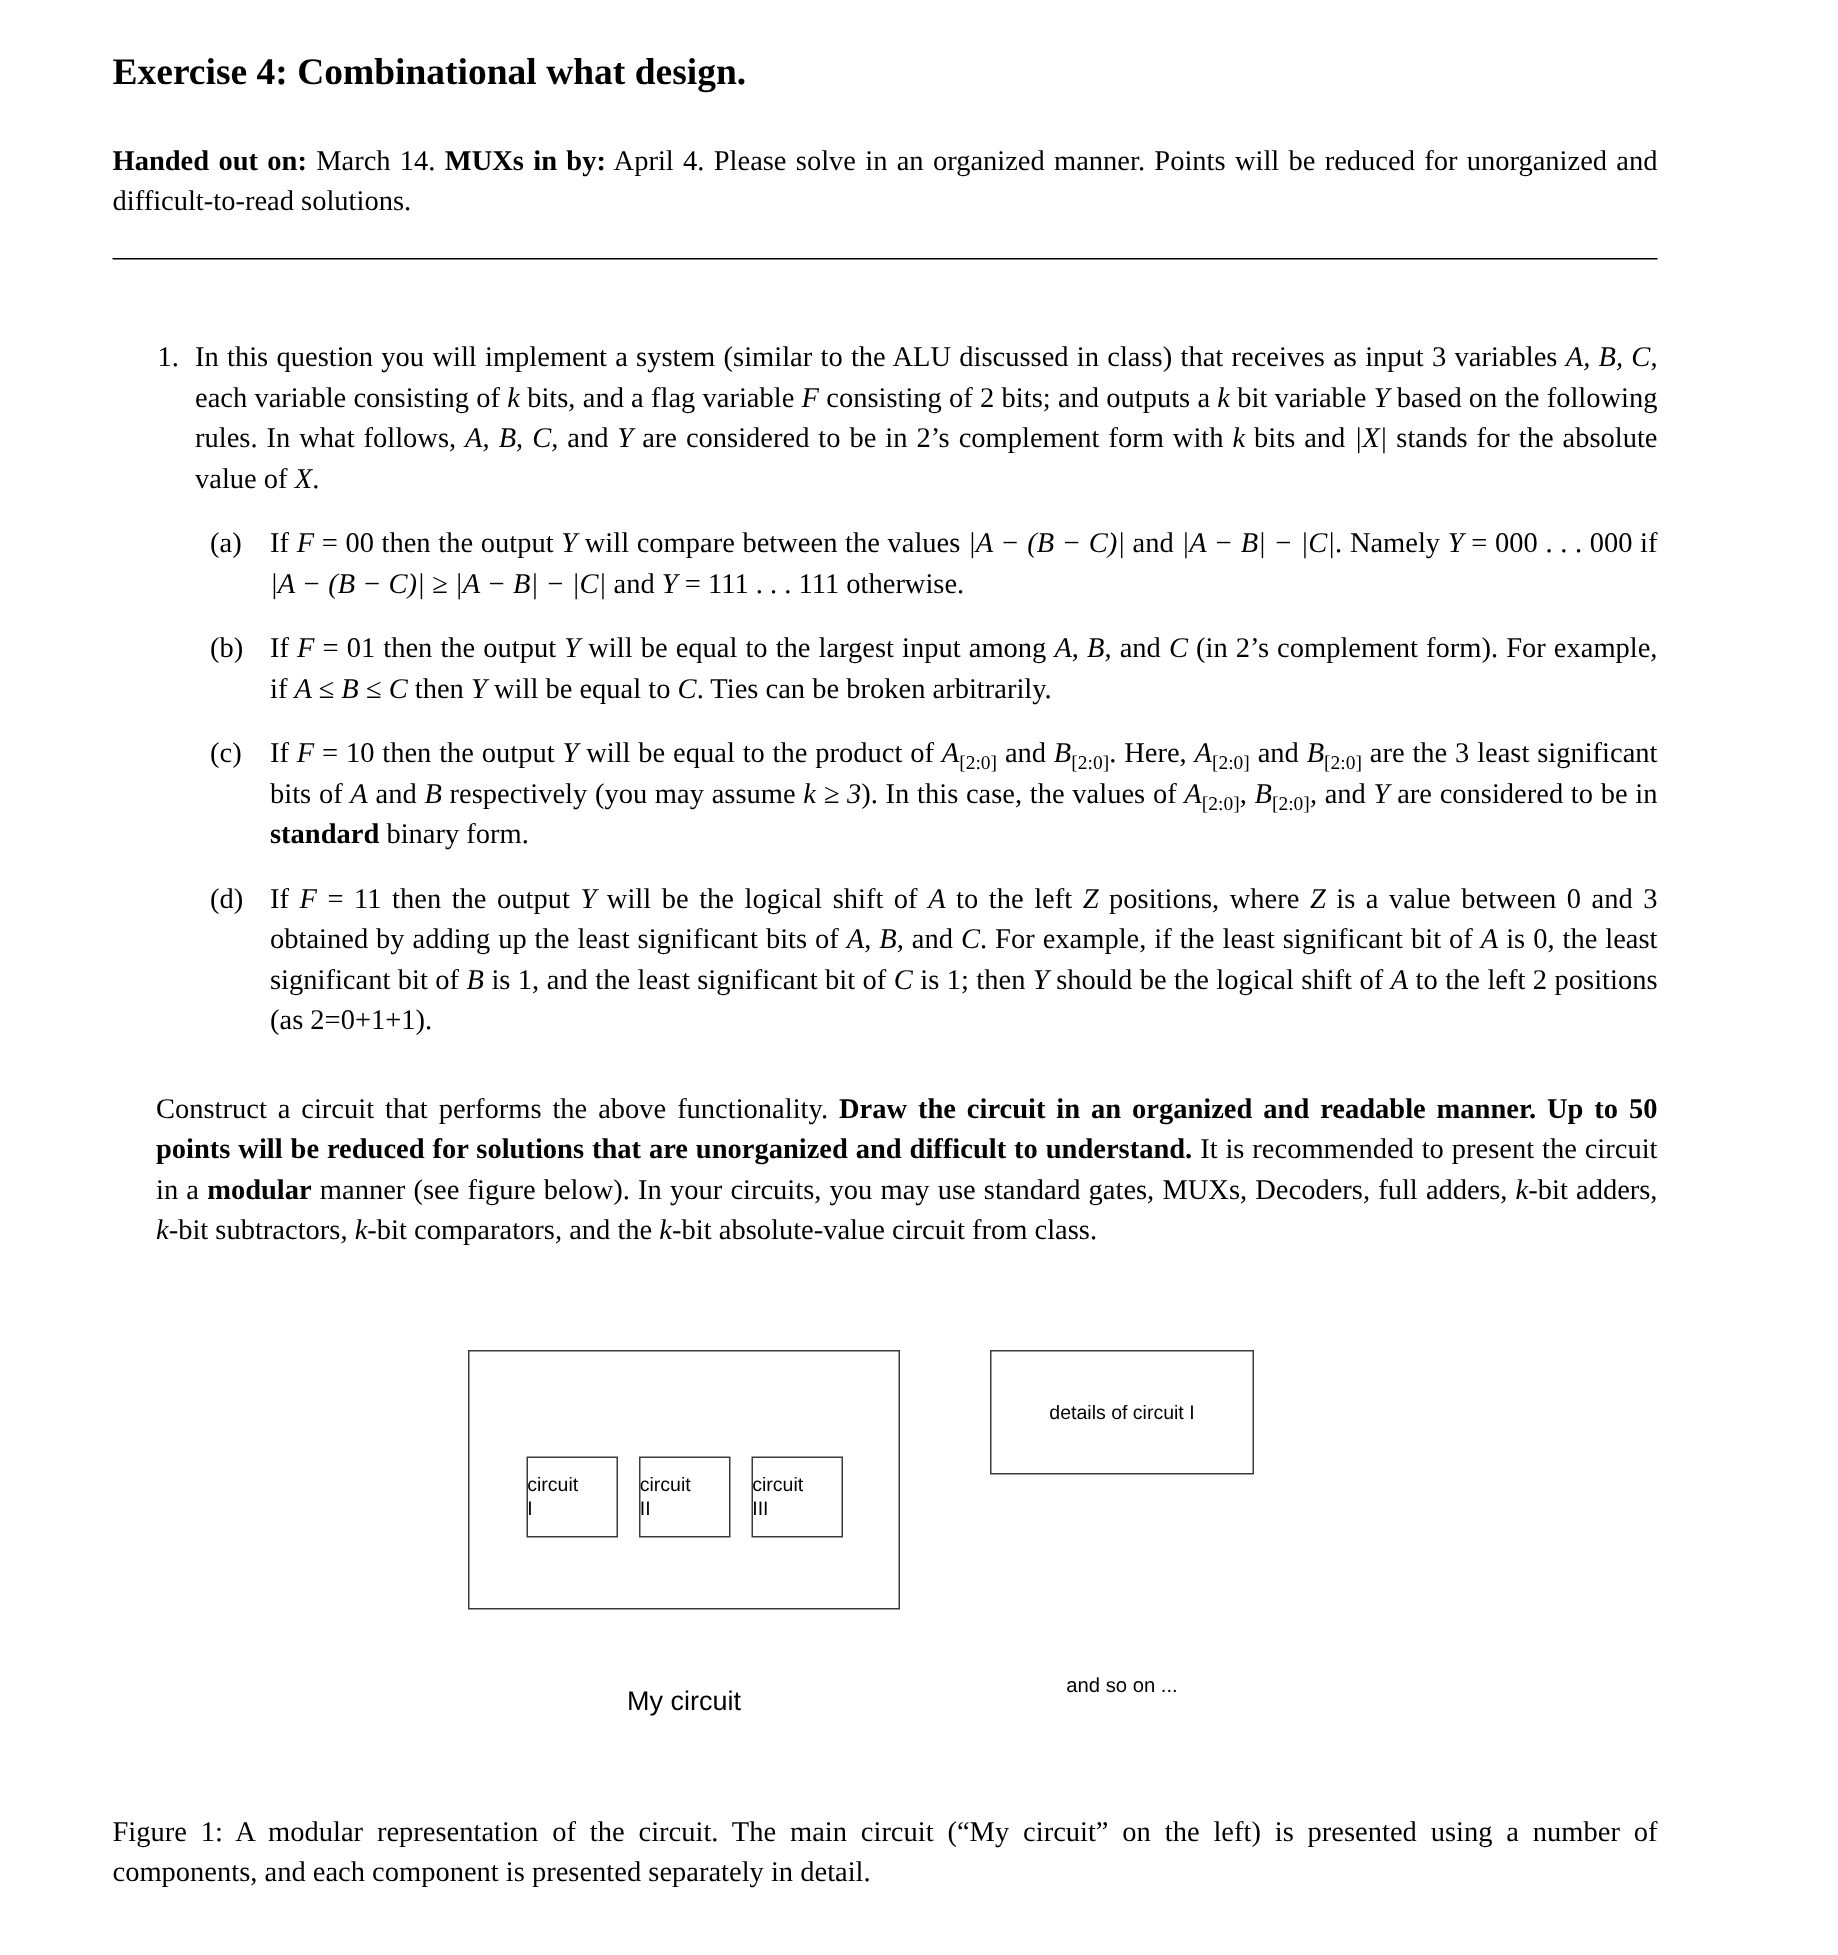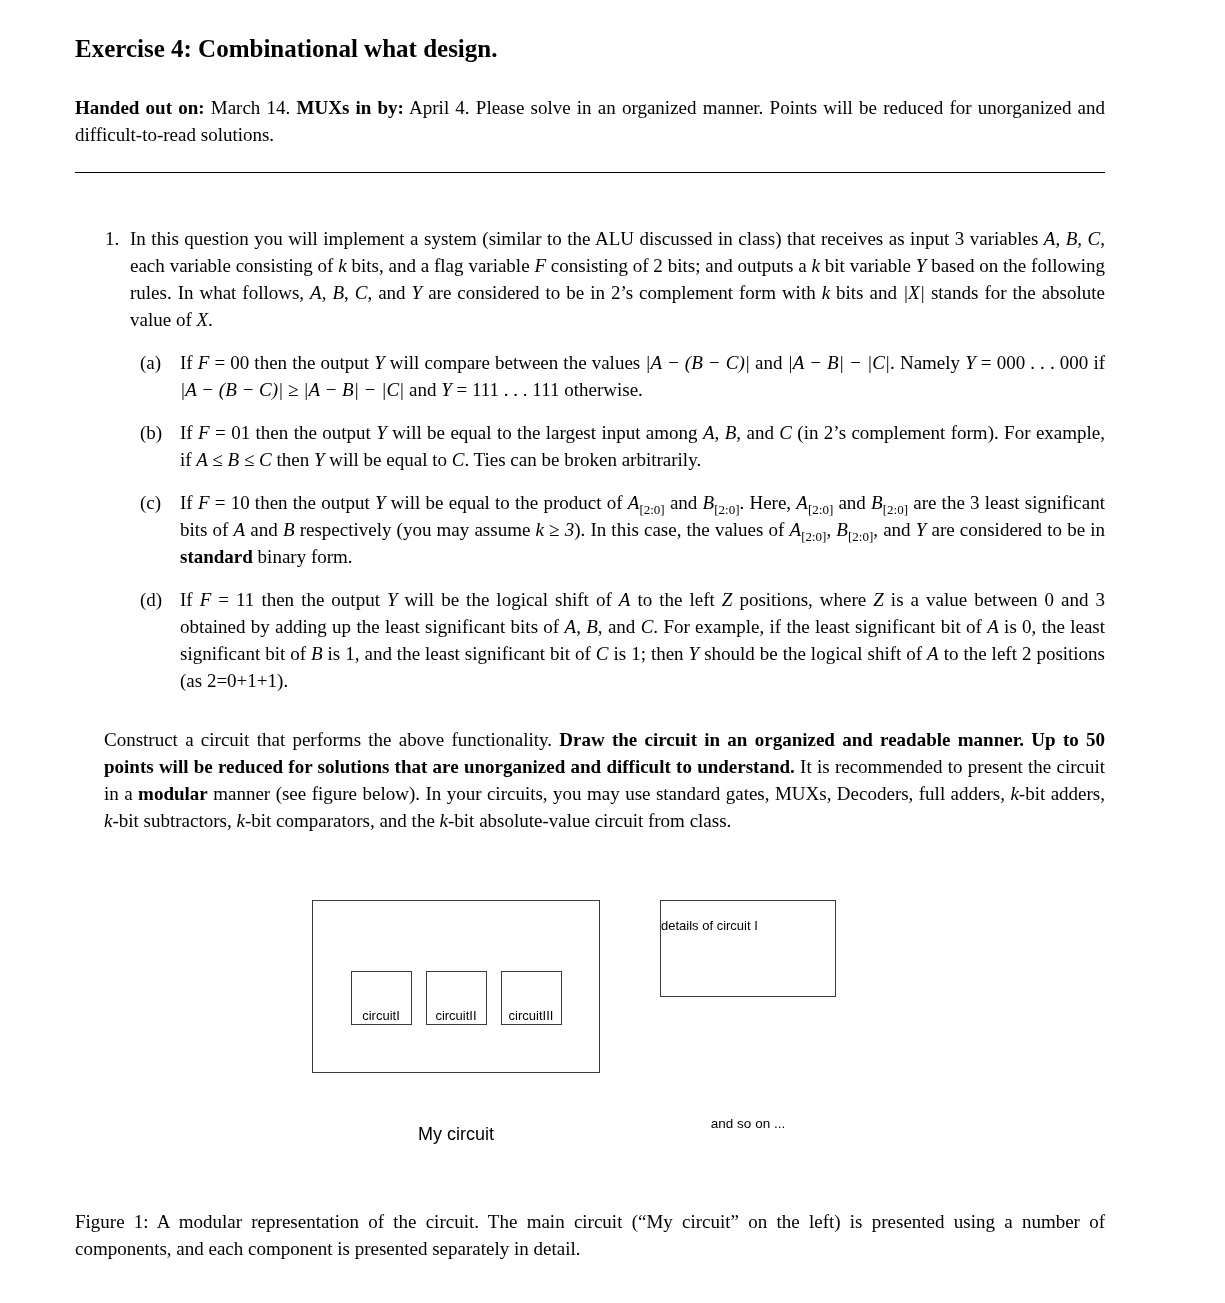--- a/index.html
+++ b/index.html
@@ -62,31 +62,31 @@
     width: 288px; height: 173px;
     display: flex;
     justify-content: center;
     align-items: center;
     gap: 14px;
     padding-top: 22px;
   }
   .circuit-box {
     width: 61px; height: 54px;
     display: flex;
-    flex-direction: row;
+    flex-direction: column;
     justify-content: center;
-    align-items: flex-end;
+    align-items: flex-start;
     text-align: center;
   }
   .details-box {
     position: absolute;
     left: 585px;
-    width: 176px; height: 97px;
-    text-align: left;
-    padding-top: 17px;
+    width: 176px; height: 83px;
+    text-align: center;
+    padding-top: 33px;
   }
   .details-1 { top: 0; }
   .details-2 { top: 114px; }
   .fig-caption-left {
     position: absolute;
     left: 237px; top: 226px;
     width: 288px;
     text-align: center;
     font-size: 18px;
   }

